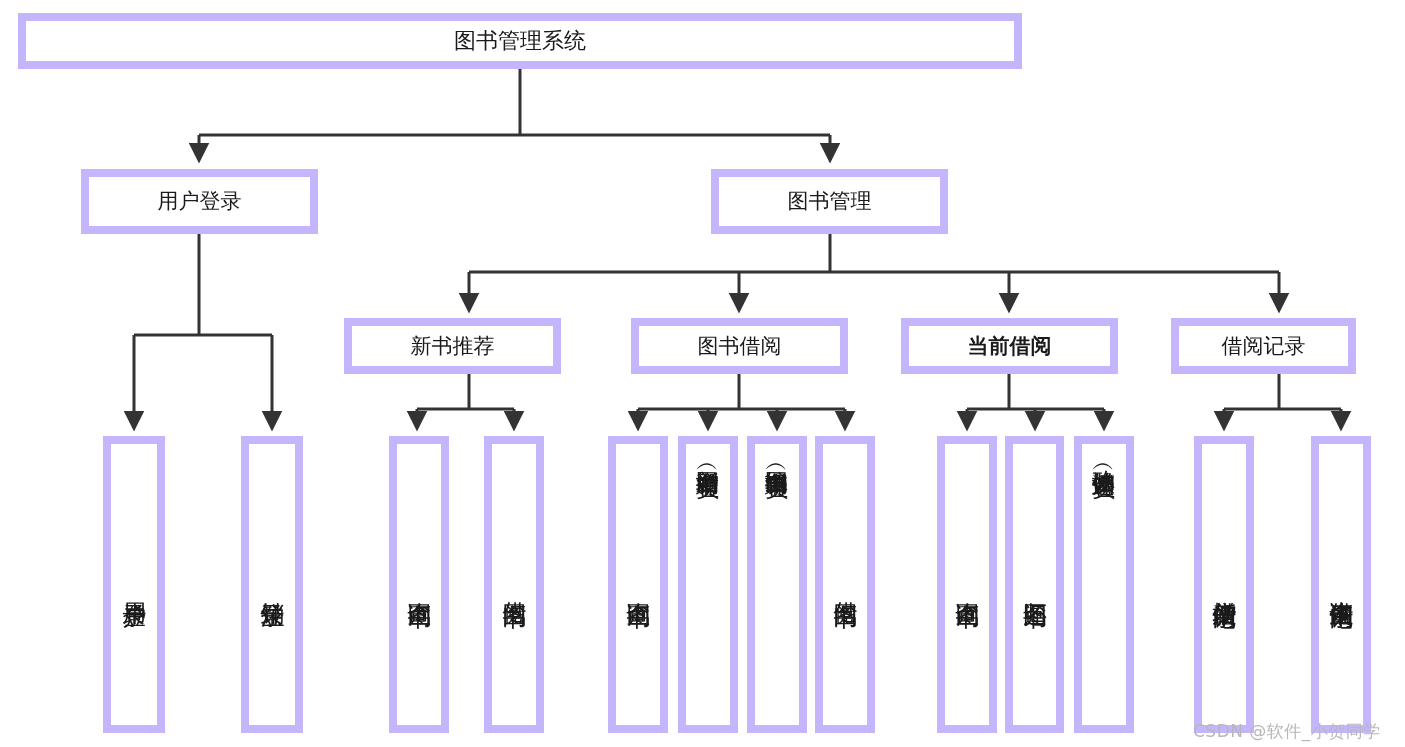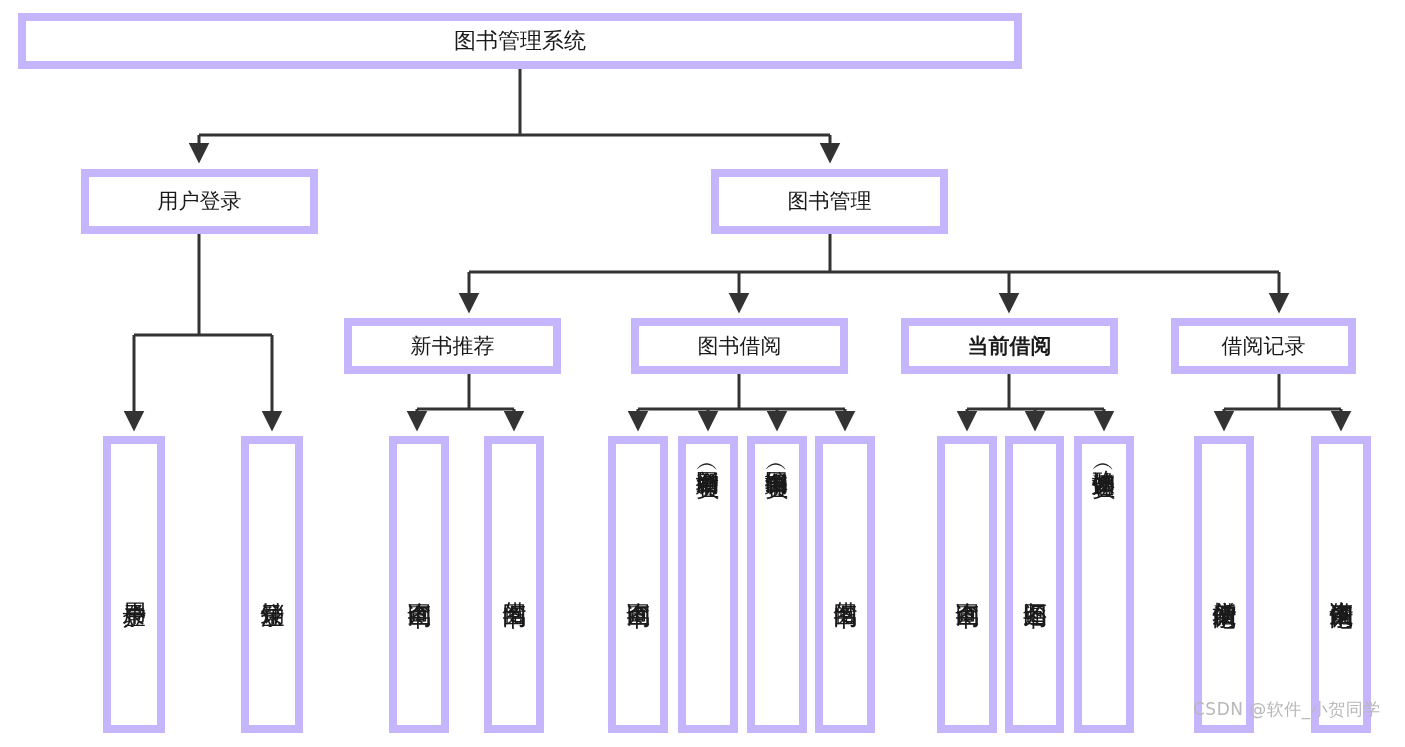--- a/index.html
+++ b/index.html
@@ -57,21 +57,21 @@
     line-height: 1.05;
     letter-spacing: 1px;
     white-space: normal;
   }
   .node.vert.tall .label {
     font-size: 23px;
   }
   #watermark {
     position: absolute;
     left: 1193px;
-    top: 698px;
+    top: 720px;
     font-size: 17px;
     color: #b8b8b8;
     letter-spacing: 0.5px;
     white-space: nowrap;
   }
 </style>
 </head>
 <body>
 
 <div id="canvas">

